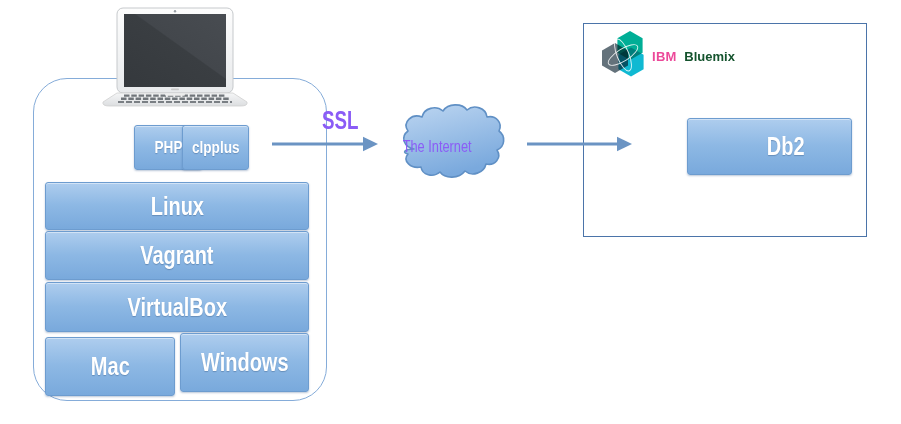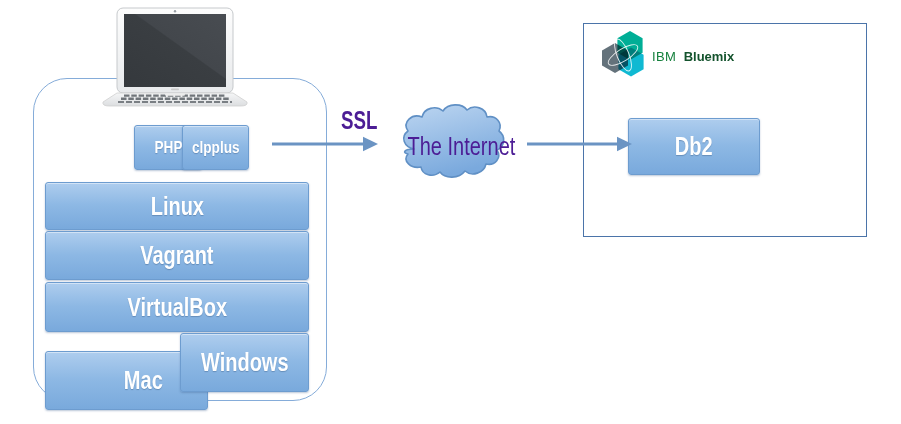--- a/index.html
+++ b/index.html
@@ -35,45 +35,45 @@
     font-size:25px;
     transform:scaleX(0.8);
     transform-origin:center;
     white-space:nowrap;
     text-shadow:0 1px 1px rgba(30,60,100,.3);
   }
   .bluebox.small .t{font-size:17px;}
 
   
   .dark-label{
-    color:#4c1d95;
-    text-align:right;
+    color:#8b5cf6;
+    text-align:left;
     white-space:nowrap;
   }
   .dark-label .t{
     display:inline-block;
     transform-origin:center;
     white-space:nowrap;
   }
   .ssl-label{left:316px;top:107px;width:68px;font-size:25px;font-weight:700;line-height:26px;}
   .ssl-label .t{transform:scaleX(0.75);}
-  .internet-label{left:394px;top:134px;width:116px;font-size:25px;font-weight:400;line-height:25px;}
+  .internet-label{left:394px;top:134px;width:116px;font-size:16px;font-weight:400;line-height:25px;}
   .internet-label .t{transform:scaleX(0.8);}
 
   
   .bluemix-panel{
     left:583px;top:23px;width:282px;height:212px;
     border:1.5px solid #4b74a9;
     background:#ffffff;
   }
   .logo-text{
     left:652px;top:49px;height:16px;line-height:16px;
     font-size:13px;color:#4d5156;white-space:nowrap;
   }
-  .logo-text .brand{font-weight:400;color:#15803d;letter-spacing:.3px;}
+  .logo-text .brand{font-weight:700;color:#ec4899;letter-spacing:.3px;}
   .logo-text .product{font-weight:700;color:#14532d;margin-left:4px;}
 
   svg{display:block;}
 </style>
 </head>
 <body>
 
 <div class="canvas">
 
   <div class="abs vm-container"></div>
@@ -115,21 +115,21 @@
 
   <div class="abs bluebox" style="left:45px;top:182px;width:262px;height:46px;text-align:right;">
     <span class="t">Linux</span>
   </div>
   <div class="abs bluebox" style="left:45px;top:231px;width:262px;height:47px;">
     <span class="t">Vagrant</span>
   </div>
   <div class="abs bluebox" style="left:45px;top:282px;width:262px;height:48px;">
     <span class="t">VirtualBox</span>
   </div>
-  <div class="abs bluebox" style="left:45px;top:351px;width:128px;height:57px;padding-left:33px;">
+  <div class="abs bluebox" style="left:45px;top:337px;width:128px;height:57px;">
     <span class="t">Mac</span>
   </div>
   <div class="abs bluebox" style="left:180px;top:333px;width:127px;height:57px;">
     <span class="t">Windows</span>
   </div>
 
   <svg class="abs" style="left:398px;top:103px;" width="108" height="80" viewBox="0 0 108 80">
     <defs>
       <linearGradient id="cloudGrad" x1="0" y1="0" x2="0.35" y2="1">
         <stop offset="0" stop-color="#bdd6f1"></stop>
@@ -166,21 +166,21 @@
     <polygon points="34,2 46.6,9.25 46.6,23.75 34,31 21.4,23.75 21.4,9.25" fill="#00ae96" style="mix-blend-mode:multiply"></polygon>
     <polygon points="35,18.5 47.6,25.75 47.6,40.25 35,47.5 22.4,40.25 22.4,25.75" fill="#0fb9d2" style="mix-blend-mode:multiply"></polygon>
     <ellipse cx="27" cy="26" rx="17" ry="6" fill="none" stroke="#ffffff" stroke-width="0.9" opacity="0.85" transform="rotate(-32 27 26)"></ellipse>
     <ellipse cx="27" cy="26" rx="17" ry="6" fill="none" stroke="#ffffff" stroke-width="0.9" opacity="0.85" transform="rotate(68 27 26)"></ellipse>
   </svg>
   <div class="abs logo-text">
     <span class="brand">IBM</span>
     <span class="product">Bluemix</span>
   </div>
 
-  <div class="abs bluebox" style="left:628px;top:118px;width:130px;height:55px;">
+  <div class="abs bluebox" style="left:687px;top:118px;width:130px;height:55px;padding-left:33px;">
     <span class="t">Db2</span>
   </div>
 
   <svg class="abs" style="left:0;top:0;pointer-events:none;" width="901" height="424" viewBox="0 0 901 424">
     <g>
       <line x1="272" y1="144" x2="366" y2="144" stroke="#6b94c3" stroke-width="2.8"></line>
       <polygon points="378,144 363,136.8 363,151.2" fill="#6b94c3"></polygon>
     </g>
     <g>
       <line x1="527" y1="144" x2="619" y2="144" stroke="#6b94c3" stroke-width="2.8"></line>

